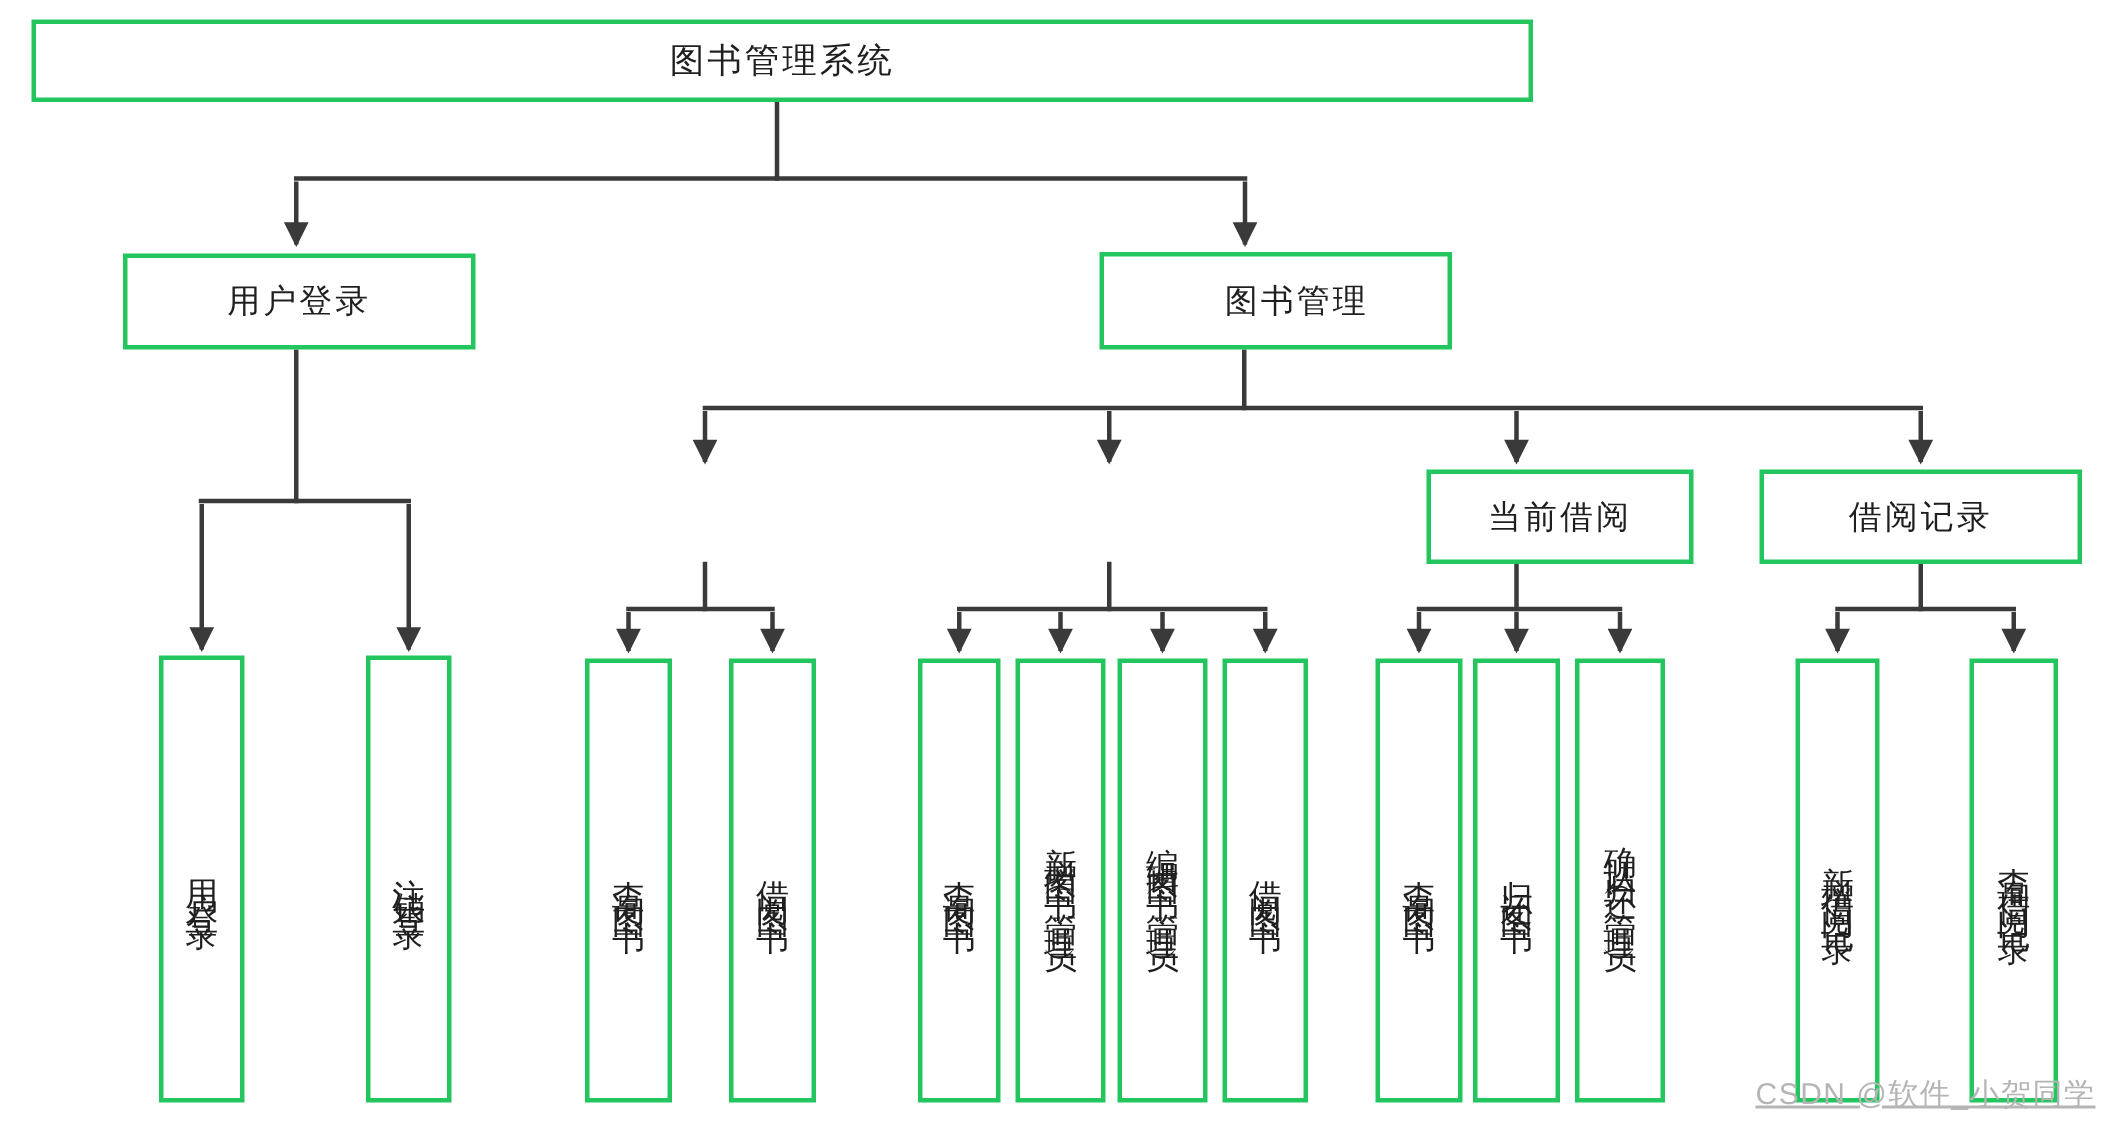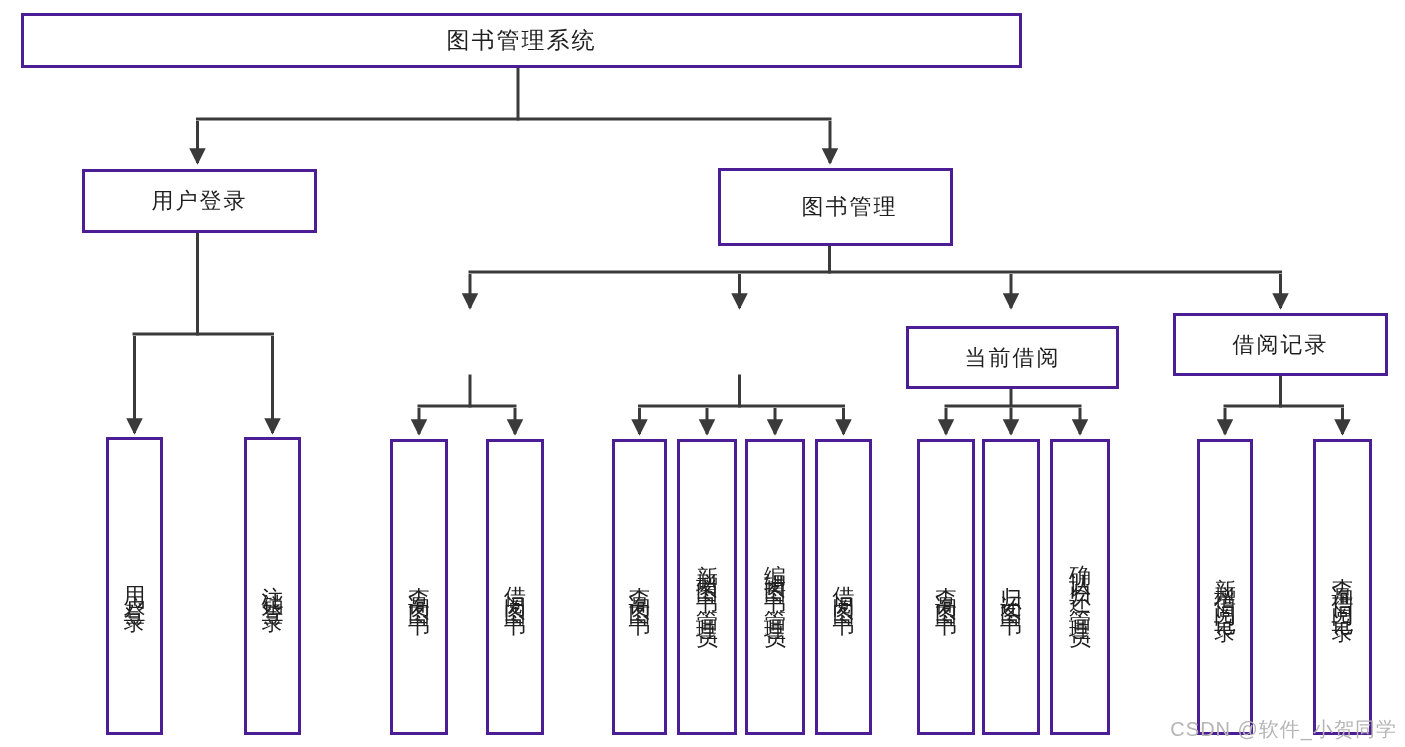--- a/index.html
+++ b/index.html
@@ -8,21 +8,21 @@
     width:1405px;height:747px;
     background:#ffffff;
     font-family:"Liberation Sans","DejaVu Sans",sans-serif;
     overflow:hidden;
   }
   #wires{position:absolute;left:0;top:0;z-index:0;}
   .node{
     position:absolute;
     box-sizing:border-box;
     background:#ffffff;
-    border:3px solid #4c1d95;
+    border:3px solid #22c55e;
     display:flex;align-items:center;justify-content:center;
     color:#1f1f1f;
     font-size:22px;
     letter-spacing:2px;
     z-index:1;
     text-align:left;
   }
   .node.root{font-size:23px;}
   .vnode{
     writing-mode:vertical-rl;
@@ -33,20 +33,21 @@
   }
   .vnode span{display:inline-block;}
   #watermark{
     position:absolute;
     right:8px;bottom:4px;
     z-index:3;
     color:#b5b5b5;
     font-size:20px;
     letter-spacing:1px;
     white-space:nowrap;
+    text-decoration:underline;
   }
 </style>
 </head>
 <body>
 
 <div id="canvas">
 
   <svg id="wires" width="1405" height="747" viewBox="0 0 1405 747">
     <defs>
       <marker id="arr" viewBox="0 0 10 10" refX="9" refY="5" markerWidth="7.5" markerHeight="5.5" orient="auto">
@@ -97,25 +98,25 @@
     </g>
   </svg>
 
   <div class="node root" style="left:21px;top:13px;width:1001px;height:55px;">
     <span>图书管理系统</span>
   </div>
 
   <div class="node" style="left:82px;top:169px;width:235px;height:64px;">
     <span>用户登录</span>
   </div>
-  <div class="node" style="left:718px;top:168px;width:235px;height:78px;padding-left:28px;">
+  <div class="node" style="left:733px;top:168px;width:235px;height:65px;padding-left:28px;">
     <span>图书管理</span>
   </div>
 
-  <div class="node" style="left:906px;top:313px;width:213px;height:63px;margin-top:13px;">
+  <div class="node" style="left:951px;top:313px;width:178px;height:63px;">
     <span>当前借阅</span>
   </div>
   <div class="node" style="left:1173px;top:313px;width:215px;height:63px;">
     <span>借阅记录</span>
   </div>
 
   <div class="node vnode" style="left:106px;top:437px;width:57px;height:298px;">
     <span>用户登录</span>
   </div>
   <div class="node vnode" style="left:244px;top:437px;width:57px;height:298px;">

